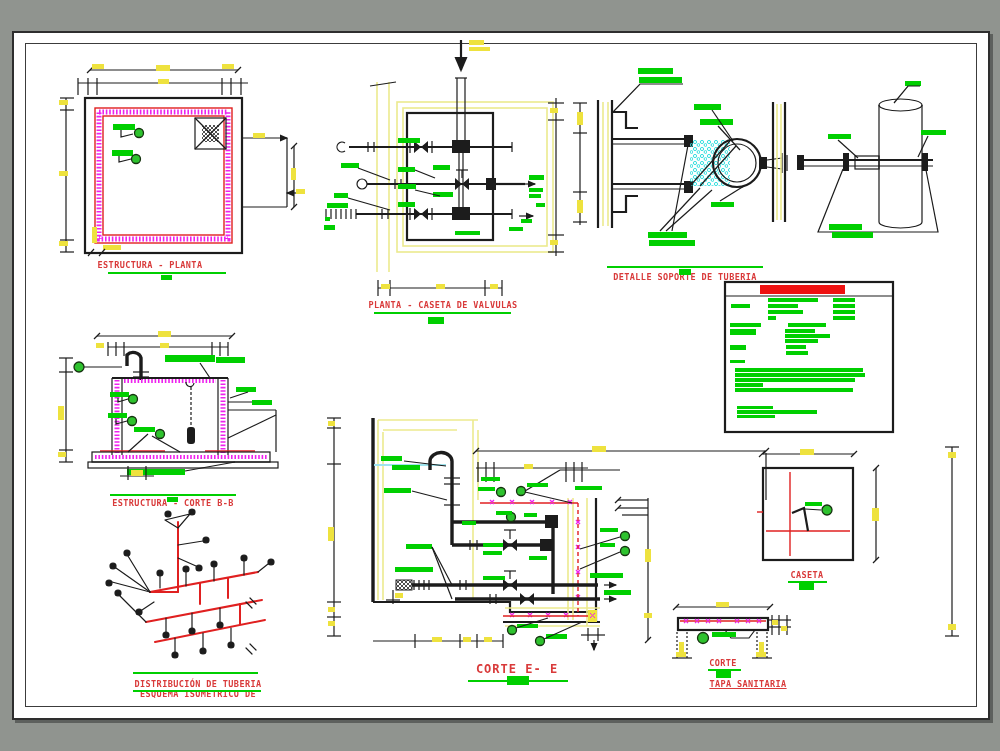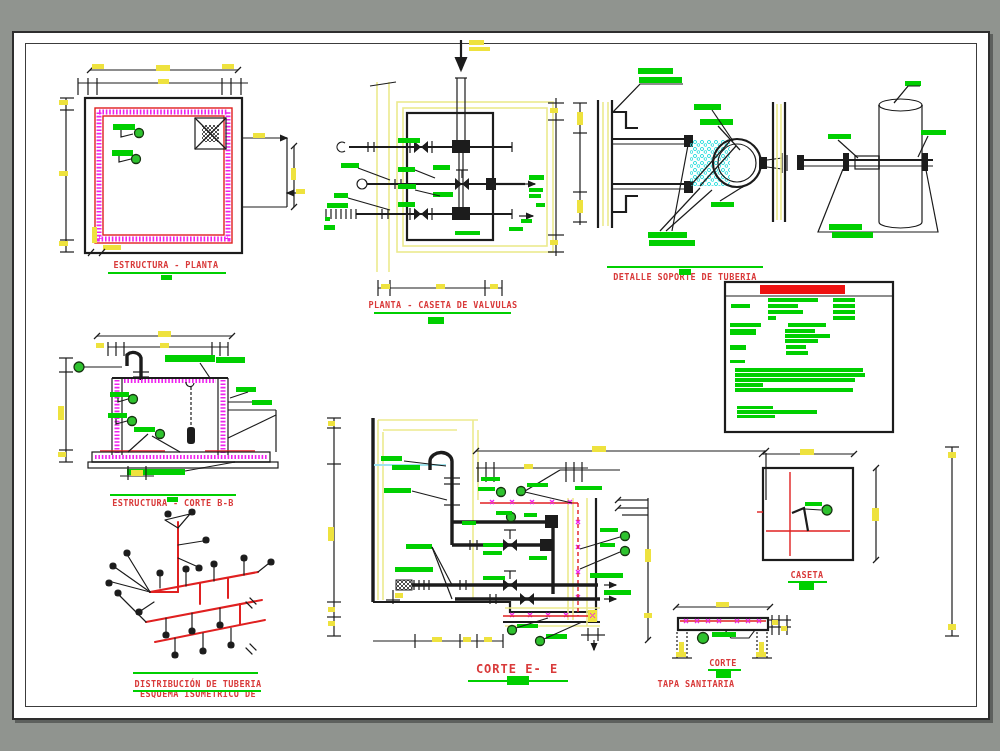--- a/index.html
+++ b/index.html
@@ -711,21 +711,21 @@
         <line class="k" x1="779" y1="615" x2="779" y2="635"></line>
         <line class="k" x1="787" y1="615" x2="787" y2="635"></line>
       <line class="k" x1="768" y1="620" x2="791" y2="620"></line>
         <line class="k" x1="768" y1="627" x2="791" y2="627"></line>
       <rect class="ym" x="772" y="620" width="6" height="5"></rect>
         <rect class="ym" x="781" y="626" width="6" height="5"></rect>
     </g>
   </g>
 </svg>
 
-<div class="dtitle" style="left:166px;top:260px;text-align:right;">ESTRUCTURA - PLANTA</div>
+<div class="dtitle" style="left:150px;top:260px;text-align:right;">ESTRUCTURA - PLANTA</div>
 <div class="uline" style="left:108px;top:272px;width:118px;"></div>
 <div class="chip" style="left:161px;top:275px;width:11px;height:5px;"></div>
 
 <div class="dtitle" style="left:443px;top:300px;">PLANTA - CASETA DE VALVULAS</div>
 <div class="uline" style="left:374px;top:312px;width:137px;"></div>
 <div class="chip" style="left:428px;top:317px;width:16px;height:7px;"></div>
 
 <div class="dtitle" style="left:685px;top:272px;">DETALLE  SOPORTE  DE  TUBERIA</div>
 <div class="uline" style="left:607px;top:266px;width:156px;"></div>
 <div class="chip" style="left:679px;top:269px;width:12px;height:6px;"></div>
@@ -743,13 +743,13 @@
 <div class="uline" style="left:468px;top:680px;width:100px;"></div>
 <div class="chip" style="left:507px;top:676px;width:22px;height:9px;"></div>
 
 <div class="dtitle" style="left:807px;top:570px;">CASETA</div>
 <div class="uline" style="left:788px;top:581px;width:39px;"></div>
 <div class="chip" style="left:799px;top:583px;width:15px;height:7px;"></div>
 
 <div class="dtitle" style="left:723px;top:658px;">CORTE</div>
 <div class="uline" style="left:708px;top:669px;width:33px;"></div>
 <div class="chip" style="left:716px;top:671px;width:15px;height:7px;"></div>
-<div class="dtitle" style="left:696px;top:679px;">TAPA  SANITARIA</div>
+<div class="dtitle" style="left:748px;top:679px;text-decoration:underline;">TAPA  SANITARIA</div>
 
 </body></html>

